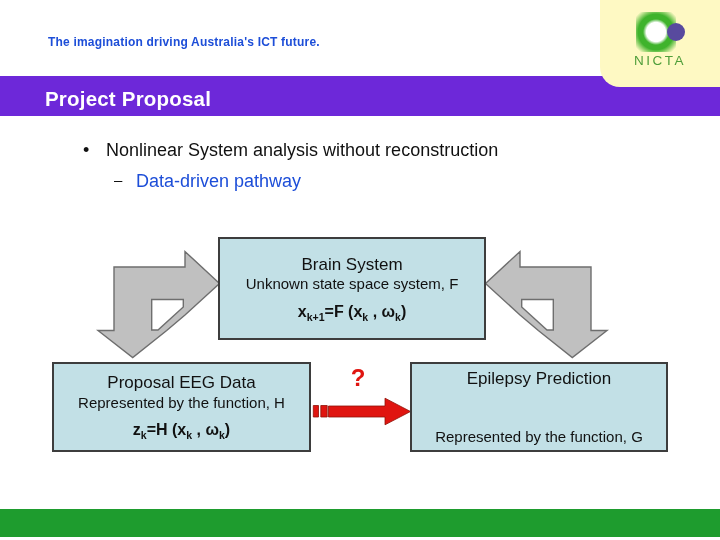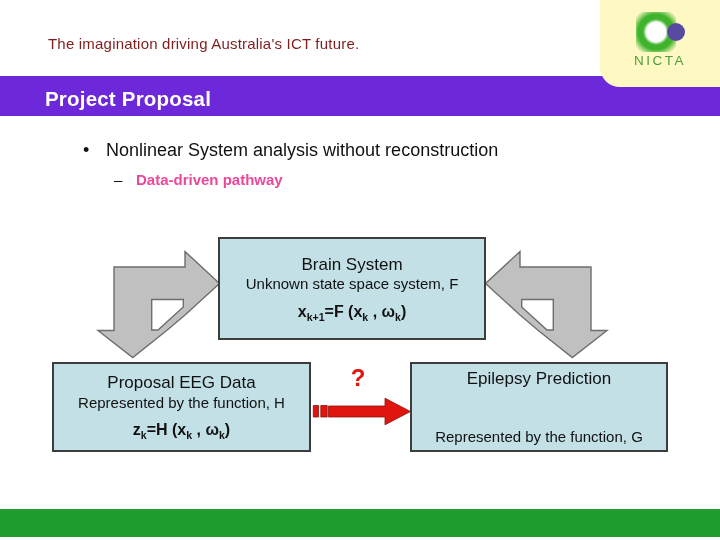--- a/index.html
+++ b/index.html
@@ -2,22 +2,22 @@
 <html><head>
 <meta charset="utf-8">
 <style>
   html,body{margin:0;padding:0;background:#888;}
   .slide{
     position:relative;width:720px;height:540px;background:#ffffff;
     font-family:"Liberation Sans",sans-serif;overflow:hidden;margin:0 auto;
   }
   
   .tagline{
-    position:absolute;left:48px;top:35px;font-size:15px;font-weight:normal;
-    color:#7f1d1d;letter-spacing:0.2px;white-space:nowrap;
+    position:absolute;left:48px;top:35px;font-size:12px;font-weight:bold;
+    color:#1d4ed8;letter-spacing:0.2px;white-space:nowrap;
   }
   .banner{
     position:absolute;left:0;top:76px;width:720px;height:40px;background:#6d28d9;
   }
   .banner-title{
     position:absolute;left:45px;top:11px;font-size:20.5px;font-weight:bold;color:#ffffff;
     letter-spacing:0.2px;white-space:nowrap;
   }
   .logo-panel{
     position:absolute;right:0;top:0;width:120px;height:87px;background:#fef9c3;
@@ -32,21 +32,21 @@
     background:#584a9e;
   }
   .logo-text{
     position:absolute;left:0;top:53px;width:120px;text-align:center;
     font-size:13.5px;color:#4f9e3a;letter-spacing:2.5px;
   }
   
   .bullet-marker{position:absolute;left:83px;top:140px;font-size:18px;color:#111;}
   .bullet-text{position:absolute;left:106px;top:140px;font-size:18px;color:#111;white-space:nowrap;}
   .subbullet-marker{position:absolute;left:114px;top:171px;font-size:15px;color:#111;}
-  .subbullet-text{position:absolute;left:136px;top:171px;font-size:15px;color:#ec4899;white-space:nowrap;font-weight:bold;}
+  .subbullet-text{position:absolute;left:136px;top:171px;font-size:18px;color:#1d4ed8;white-space:nowrap;}
   
   .arrow-layer{position:absolute;left:0;top:0;width:720px;height:540px;z-index:1;}
   .dbox{
     position:absolute;background:#c2e0e6;border:2px solid #3d3d3d;box-sizing:border-box;
     display:flex;flex-direction:column;align-items:center;justify-content:center;
     text-align:center;color:#111;z-index:2;
   }
   .dbox-brain{left:218px;top:222px;width:268px;height:103px;margin-top:15px;}
   .dbox-eeg{left:52px;top:362px;width:259px;height:90px;}
   .dbox-pred{left:410px;top:362px;width:258px;height:90px;gap:39px;}

